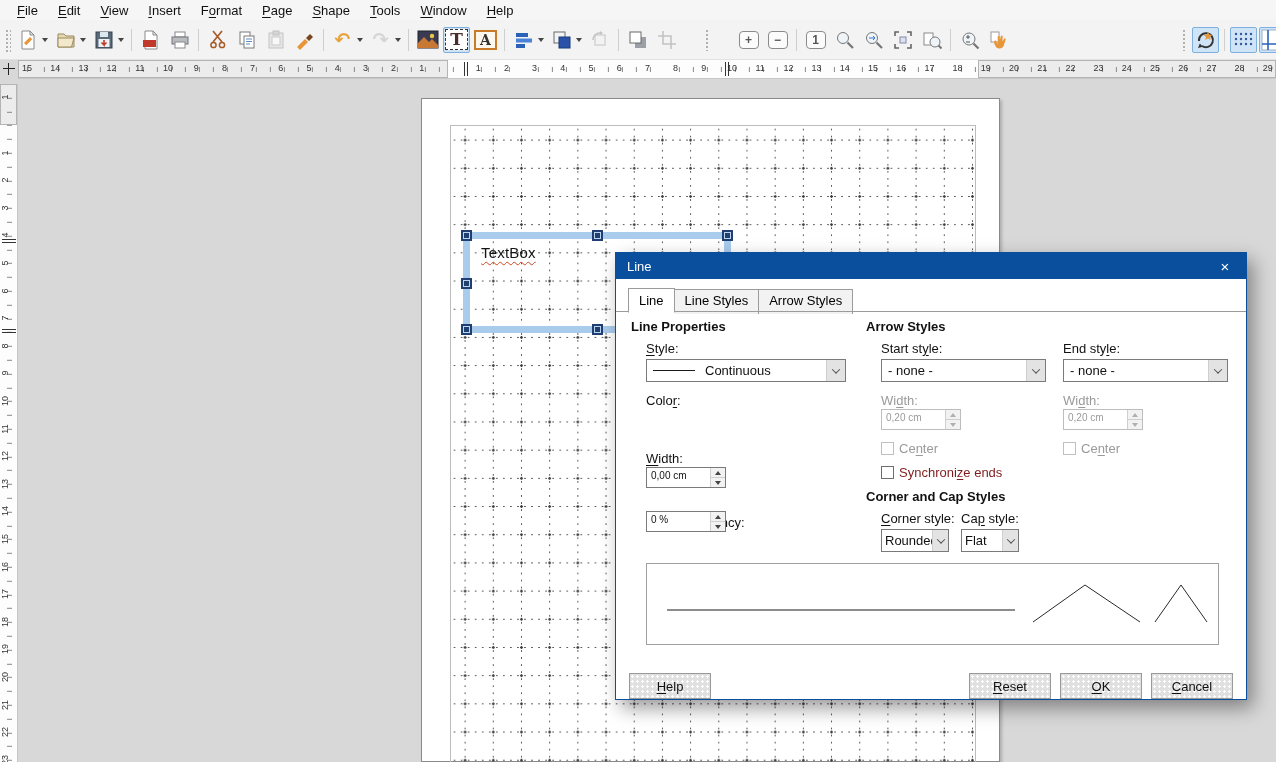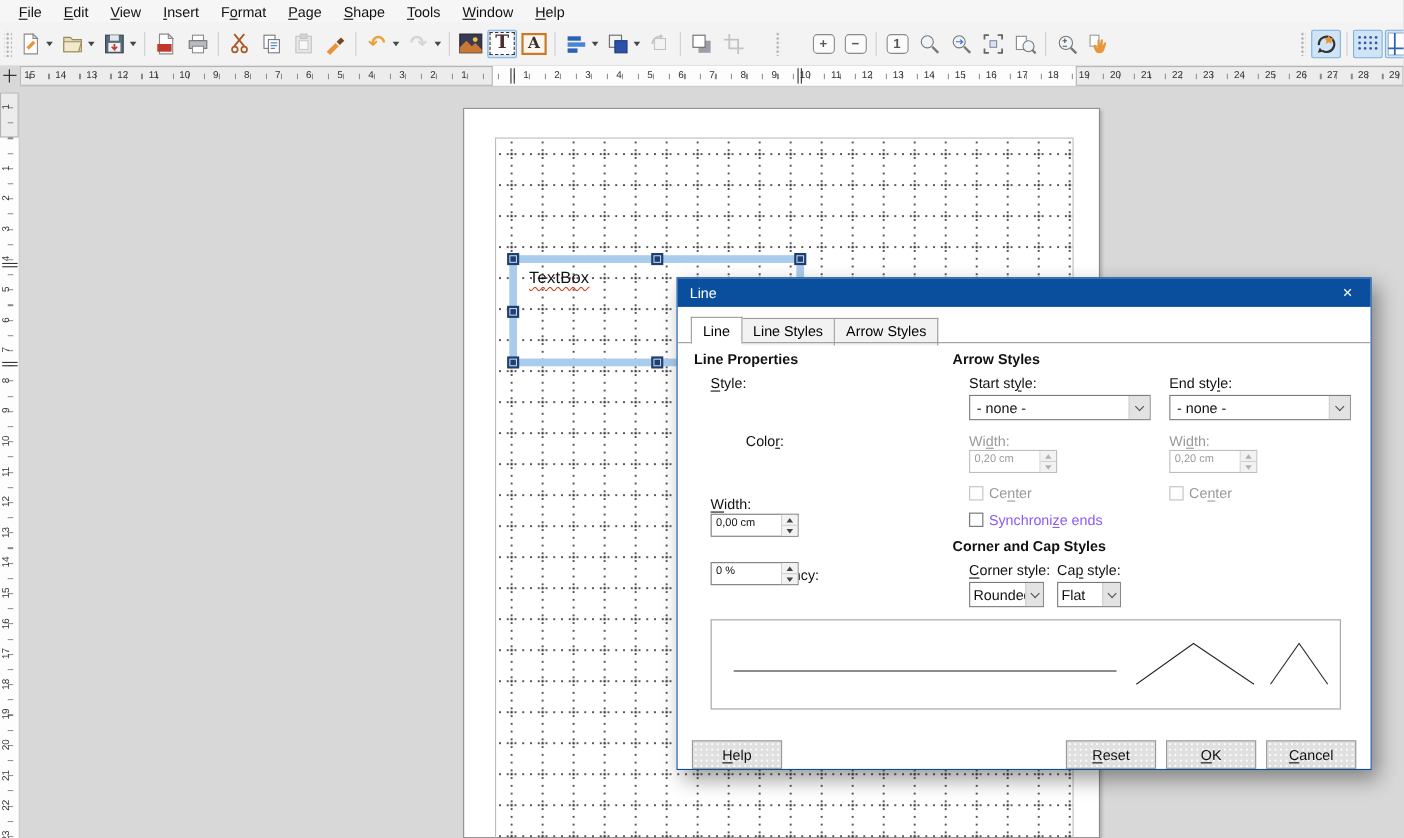--- a/index.html
+++ b/index.html
@@ -91,21 +91,21 @@
   .spin-btns { width:15px; display:flex; flex-direction:column; border-left:1px solid #cfcfcf; }
   .sbtn { flex:1; background:#f2f2f2; display:flex; align-items:center; justify-content:center; }
   .sbtn + .sbtn { border-top:1px solid #cfcfcf; }
   .tri-up { width:0; height:0; border-left:3px solid transparent; border-right:3px solid transparent; border-bottom:4px solid #444; }
   .tri-dn { width:0; height:0; border-left:3px solid transparent; border-right:3px solid transparent; border-top:4px solid #444; }
   .spin.dis .tri-up { border-bottom-color:#b0b0b0; } .spin.dis .tri-dn { border-top-color:#b0b0b0; }
 
   .cb { position:absolute; display:flex; align-items:center; gap:5px; }
   .cb-box { width:13px; height:13px; border:1px solid #6e6e6e; background:#fff; flex:0 0 auto; }
   .cb.dis .cb-box { border-color:#c0c0c0; }
-  .cb-lbl { color:#8b5cf6; } .cb.dis .cb-lbl { color:#9a9a9a; }
+  .cb-lbl { color:#7f1d1d; } .cb.dis .cb-lbl { color:#9a9a9a; }
 
   .preview { position:absolute; left:30px; top:310px; width:573px; height:82px; border:1px solid #a0a0a0; background:#fff; }
 
   .dbtn { position:absolute; width:82px; height:26px; background:#e0e0e0; border:1px solid #999;
      background-image:radial-gradient(#fff 1px, transparent 1.3px); background-size:5px 5px;
      display:flex; align-items:center; justify-content:center; color:#111; }
 </style>
 </head>
 <body>
 
@@ -472,21 +472,28 @@
 
   <div class="tabs">
     <div class="tab active">Line</div>
     <div class="tab">Line Styles</div>
     <div class="tab">Arrow Styles</div>
   </div>
   <div class="tabline"></div>
 
   <div class="grp-head" style="left:15px; top:66px;">Line Properties</div>
   <div class="lbl" style="left:30px; top:88px;"><u>S</u>tyle:</div>
-  <div class="lbl" style="left:30px; top:140px;margin-left:32px;">Colo<u>r</u>:</div>
+  <div class="combo style-combo" style="left:30px; top:106px; width:200px;">
+    <span class="line-sample"></span>
+    <span class="combo-text">Continuous</span>
+    <span class="combo-btn">
+        <i class="chev"></i>
+      </span>
+  </div>
+  <div class="lbl" style="left:30px; top:140px;">Colo<u>r</u>:</div>
   <div class="lbl" style="left:30px; top:198px;"><u>W</u>idth:</div>
   <div class="spin" style="left:30px; top:214px;">
     <span class="val">0,00 cm</span>
     <span class="spin-btns">
         <span class="sbtn">
           <i class="tri-up"></i>
         </span>
         <span class="sbtn">
           <i class="tri-dn"></i>
         </span>

